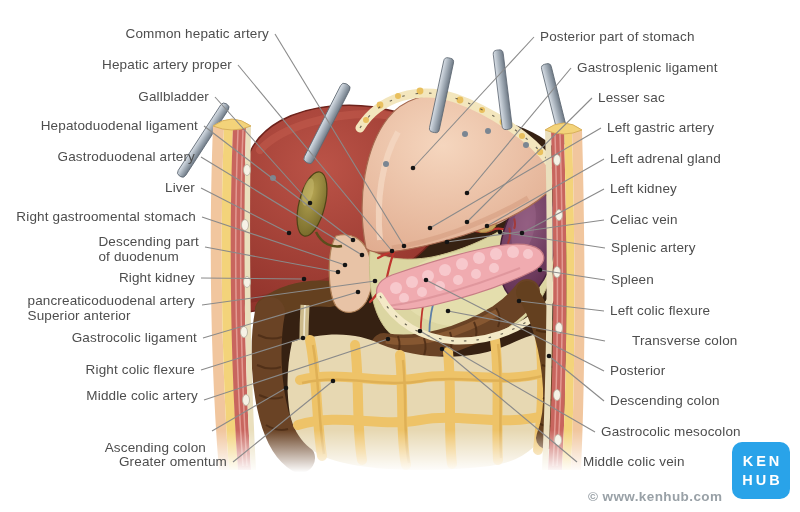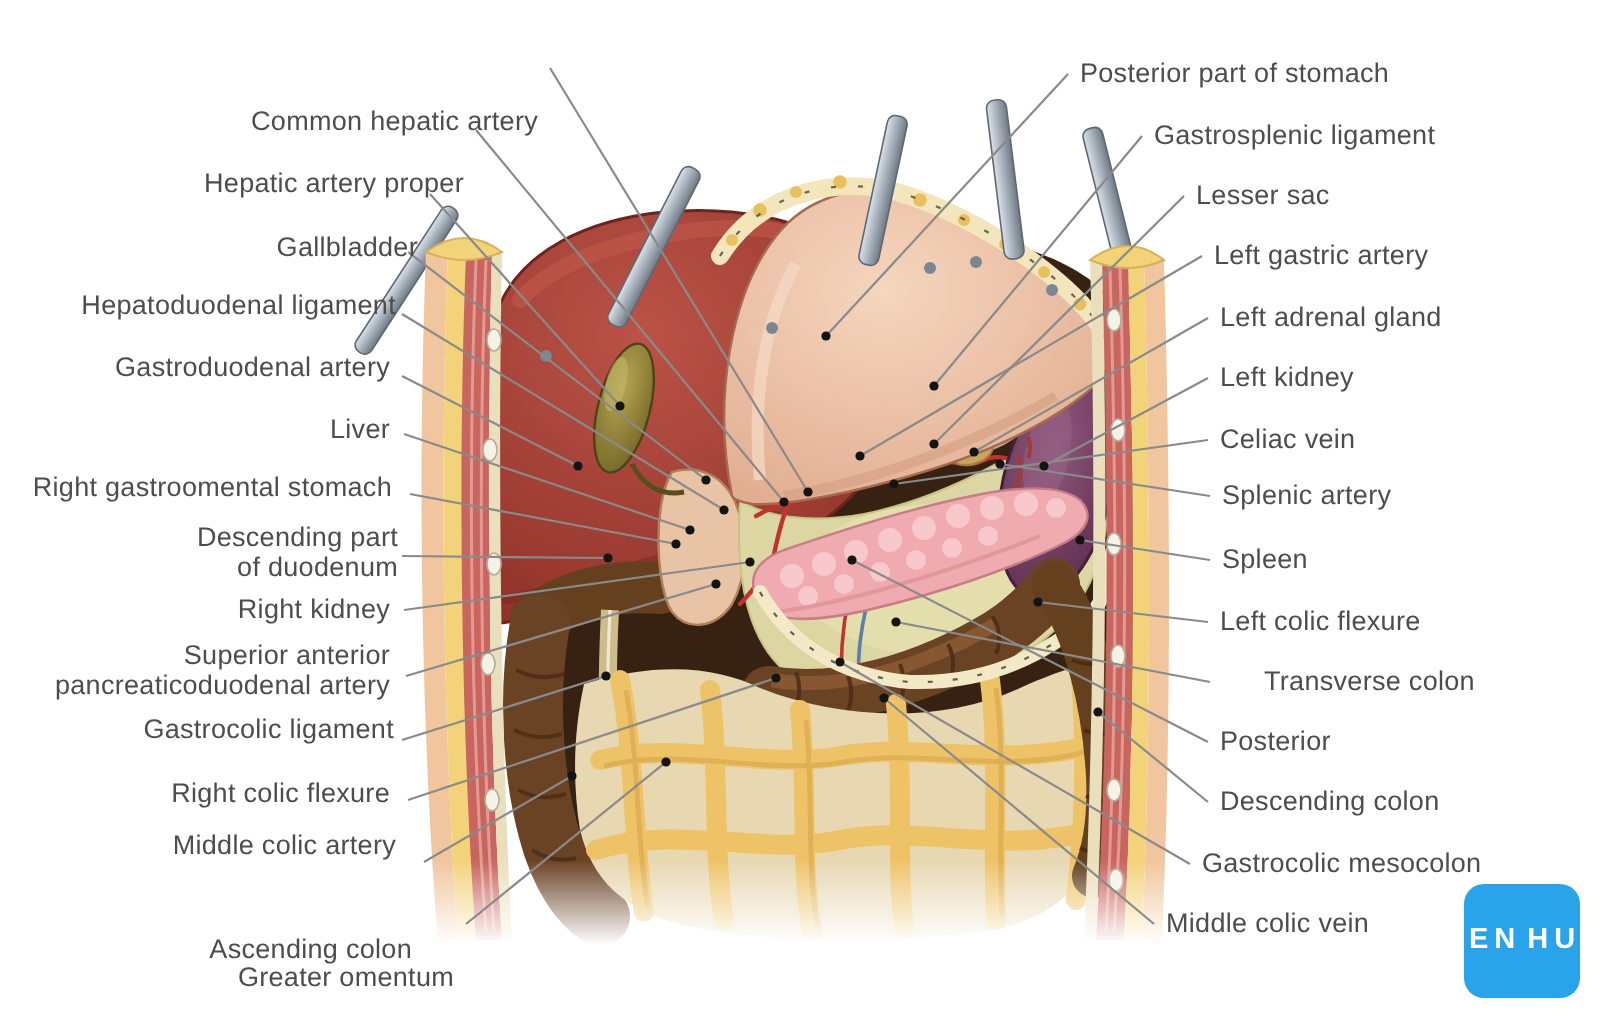--- a/index.html
+++ b/index.html
@@ -2,27 +2,27 @@
 <html><head>
 <meta charset="utf-8">
 <style>
   html,body{margin:0;padding:0;background:#fff;}
   .stage{position:relative;width:800px;height:512px;background:#fff;overflow:hidden;
          font-family:"Liberation Sans",sans-serif;}
   .illus{position:absolute;left:0;top:0;width:800px;height:512px;}
   .lbl{position:absolute;white-space:nowrap;font-size:13.5px;line-height:16px;
        color:#4d4d4d;letter-spacing:.15px;}
   .lbl.two{line-height:15px;}
-  .lbl.left-col{text-align:right;margin-top:27px;}
+  .lbl.left-col{}
   .lbl.right-col{text-align:left;}
   .lbl span{display:block;}
   .copyright{position:absolute;left:588px;top:489px;font-size:13.5px;font-weight:600;
              color:#99a1a7;letter-spacing:.4px;}
   .logo{position:absolute;left:732px;top:442px;width:58px;height:57px;border-radius:10px;
-        background:#29a3e9;color:#fff;display:flex;flex-direction:row;align-items:center;
+        background:#29a3e9;color:#fff;display:flex;flex-direction:column;align-items:center;
         justify-content:center;font-weight:bold;font-size:14.5px;letter-spacing:3px;line-height:19px;}
   .logo span{display:block;text-indent:3px;}
 </style>
 </head>
 <body>
 
 <div class="stage">
 
 <svg class="illus" viewBox="0 0 800 512">
   <defs>
@@ -300,22 +300,22 @@
   <div class="lbl left-col" style="right:602px;top:118px">Hepatoduodenal ligament</div>
   <div class="lbl left-col" style="right:605px;top:149px">Gastroduodenal artery</div>
   <div class="lbl left-col" style="right:605px;top:180px">Liver</div>
   <div class="lbl left-col" style="right:604px;top:209px">Right gastroomental stomach</div>
   <div class="lbl left-col two" style="right:601px;top:234px">
     <span>Descending part</span>
     <span>of duodenum</span>
   </div>
   <div class="lbl left-col" style="right:605px;top:270px">Right kidney</div>
   <div class="lbl left-col two" style="right:605px;top:293px">
+    <span>pancreaticoduodenal artery</span>
     <span>Superior anterior</span>
-    <span>pancreaticoduodenal artery</span>
   </div>
   <div class="lbl left-col" style="right:603px;top:330px">Gastrocolic ligament</div>
   <div class="lbl left-col" style="right:605px;top:362px">Right colic flexure</div>
   <div class="lbl left-col" style="right:602px;top:388px">Middle colic artery</div>
   <div class="lbl left-col" style="right:594px;top:440px">Ascending colon</div>
   <div class="lbl left-col" style="right:573px;top:454px">Greater omentum</div>
 </div>
 
 <div>
   <div class="lbl right-col" style="left:540px;top:29px">Posterior part of stomach</div>
@@ -328,19 +328,20 @@
   <div class="lbl right-col" style="left:611px;top:240px">Splenic artery</div>
   <div class="lbl right-col" style="left:611px;top:272px">Spleen</div>
   <div class="lbl right-col" style="left:610px;top:303px">Left colic flexure</div>
   <div class="lbl right-col" style="left:632px;top:333px">Transverse colon</div>
   <div class="lbl right-col" style="left:610px;top:363px">Posterior</div>
   <div class="lbl right-col" style="left:610px;top:393px">Descending colon</div>
   <div class="lbl right-col" style="left:601px;top:424px">Gastrocolic mesocolon</div>
   <div class="lbl right-col" style="left:583px;top:454px">Middle colic vein</div>
 </div>
 
+<div class="copyright">© www.kenhub.com</div>
 
 <div class="logo">
   <span>KEN</span>
   <span>HUB</span>
 </div>
 
 </div>
 
 </body></html>

